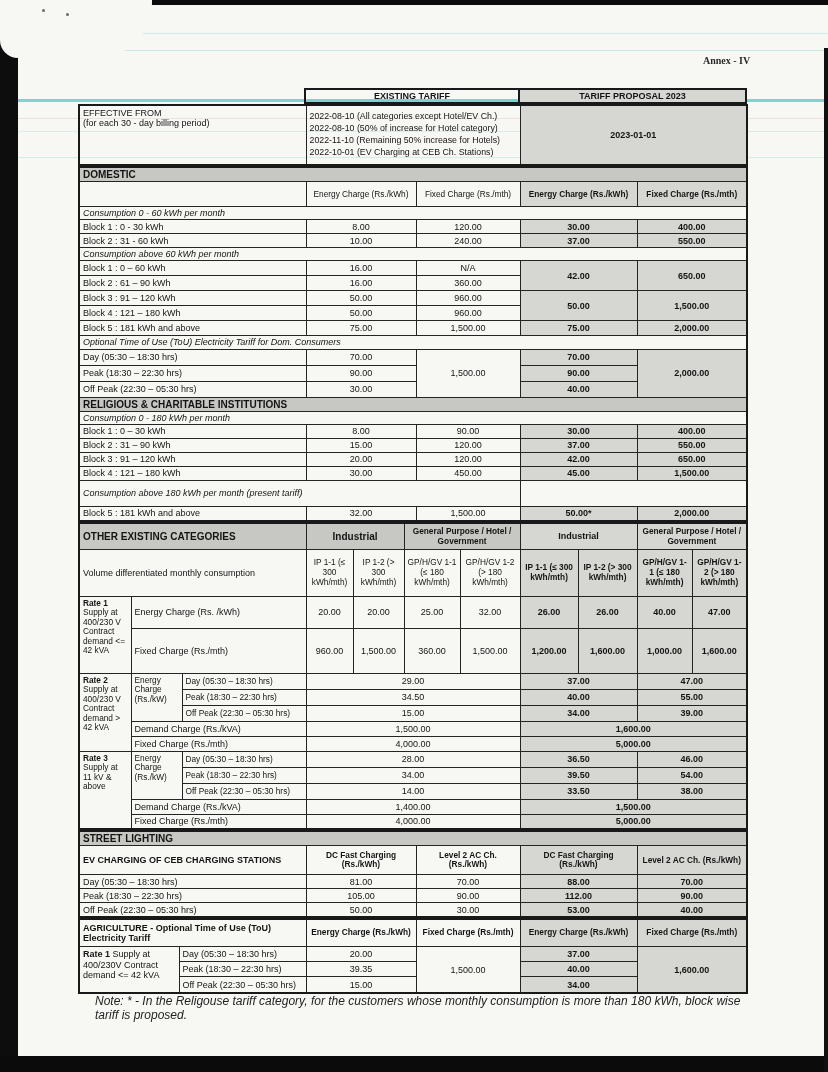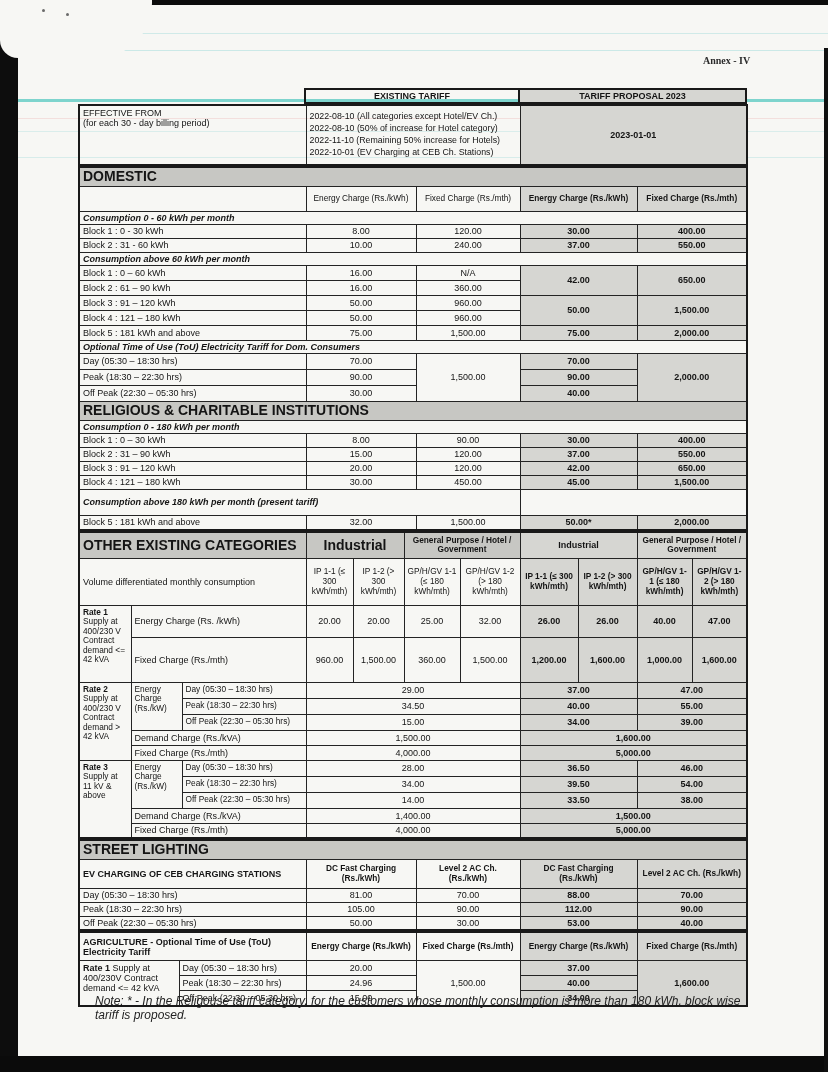--- a/index.html
+++ b/index.html
@@ -28,22 +28,22 @@
   table{border-collapse:collapse;table-layout:fixed;width:668px;font-size:9px;line-height:1.12;
         border:2px solid #191919;}
   table.t1{border:none;}
   td,th{border:1px solid #242424;padding:1px 3px;vertical-align:middle;overflow:hidden;
         font-weight:400;text-align:left;}
   .t1 td{border:2px solid #191919;}
   .nb{border:none !important;background:transparent;}
   .c{text-align:center;}
   .b{font-weight:700;}
   .gray{background:#d6d6d2;}
-  .bar{background:#c7c7c3;font-weight:700;font-size:14px;}
-  .sub{font-weight:700;font-style:italic;}
+  .bar{background:#c7c7c3;font-weight:700;font-size:10px;}
+  .sub{font-weight:400;font-style:italic;}
   .small{font-size:8.3px;line-height:1.15;}
   .top{vertical-align:top;padding-top:2px;}
   .dates span{display:block;font-size:8.8px;line-height:1.35;}
   .blk{display:block;}
   tr.r12{height:12px;} tr.r13{height:13px;} tr.r14{height:14px;padding-left:13px;} tr.r15{height:15px;}
   tr.r16{height:16px;} tr.r25{height:25px;} tr.r26{height:26px;} tr.r28{height:28px;}
   tr.r29{height:29px;} tr.r32{height:32px;} tr.r45{height:45px;} tr.r47{height:47px;}
   tr.r60{height:60px;}
 </style>
 </head>
@@ -432,21 +432,21 @@
           <span>Supply at 400/230V Contract demand &lt;= 42 kVA</span>
         </td>
         <td>Day (05:30 – 18:30 hrs)</td>
         <td class="c">20.00</td>
         <td rowspan="3" class="c">1,500.00</td>
         <td class="c b gray">37.00</td>
         <td rowspan="3" class="c b gray">1,600.00</td>
       </tr>
       <tr class="r15">
         <td>Peak (18:30 – 22:30 hrs)</td>
-        <td class="c">24.96</td>
+        <td class="c">39.35</td>
         <td class="c b gray">40.00</td>
       </tr>
       <tr class="r16">
         <td>Off Peak (22:30 – 05:30 hrs)</td>
         <td class="c">15.00</td>
         <td class="c b gray">34.00</td>
       </tr>
     </tbody>
       </table>
 

